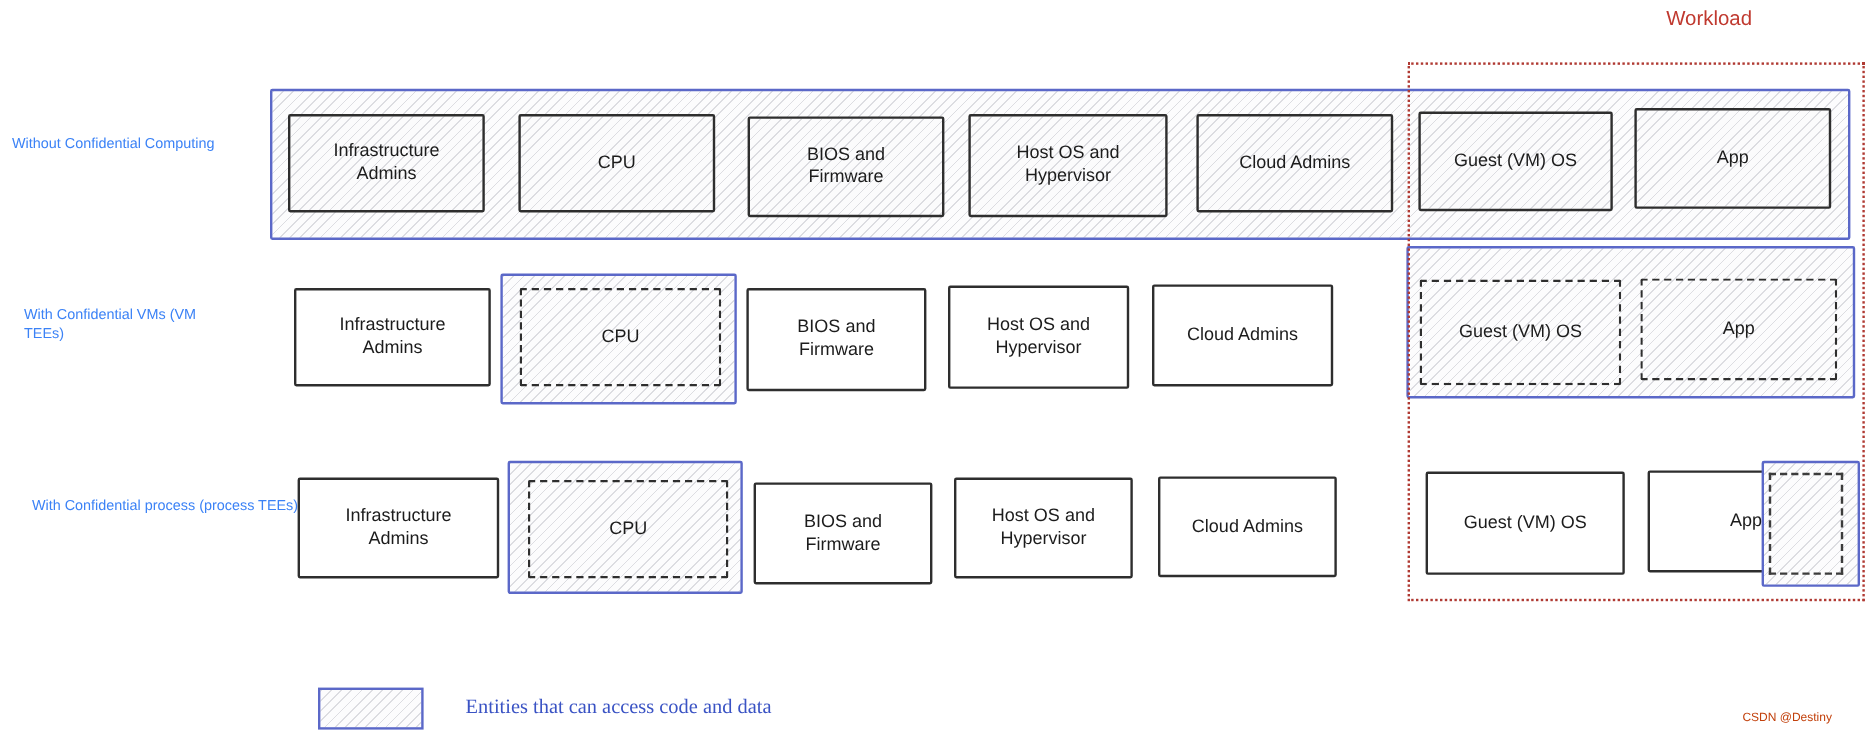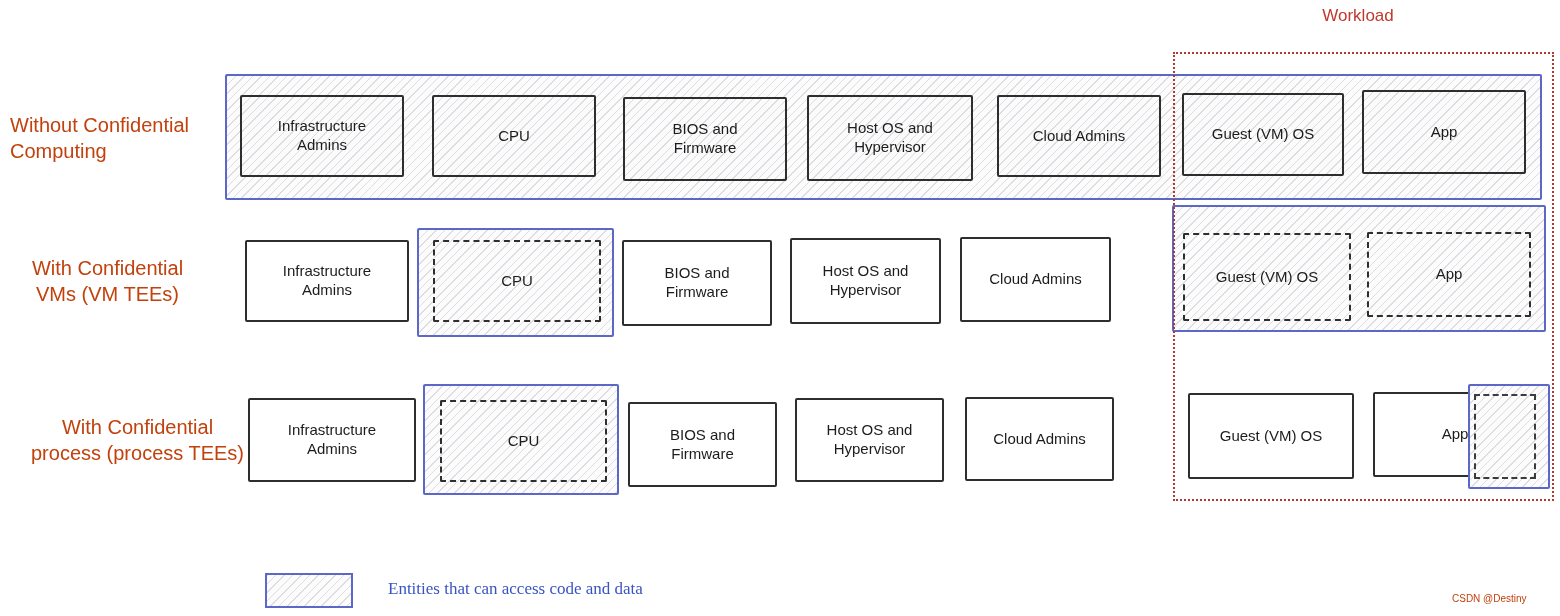--- a/index.html
+++ b/index.html
@@ -27,40 +27,40 @@
     position:absolute;display:flex;align-items:center;justify-content:center;
     text-align:center;border:2px solid var(--box-border);border-radius:2px;
     font-size:15px;line-height:1.25;background:#ffffff;z-index:2;
   }
   .box>span{max-width:122px;}
   .box.filled{background-color:#fbfbfc;
     background-image:repeating-linear-gradient(135deg,
       rgba(120,122,138,.24) 0px, rgba(120,122,138,.24) 1px,
       transparent 1px, transparent 6px);}
   .box.dashedb{border-style:dashed;background:transparent;}
-  .row-label{position:absolute;font-size:20px;line-height:1.3;color:#c2410c;z-index:2;}
+  .row-label{position:absolute;font-size:12px;line-height:1.3;color:#3b82f6;z-index:2;}
   .red-dotted{position:absolute;border:2px dotted var(--red-dots);z-index:3;}
   .workload{position:absolute;color:var(--red);font-size:17px;text-align:center;z-index:3;}
   .overlay-frame{
     position:absolute;border:2px solid var(--blue);border-radius:2px;z-index:4;
   }
   .overlay-frame .enclave{
     position:absolute;left:4px;right:12px;top:8px;bottom:8px;
     border:2px dashed #3c3c3c;
   }
   .legend-swatch{position:absolute;border:2px solid var(--blue);z-index:2;}
   .legend-text{position:absolute;color:var(--blue-text);font-size:17px;z-index:2;font-family:Liberation Serif, serif;}
   .watermark{position:absolute;color:#c2410c;font-size:10px;z-index:2;}
 </style>
 </head>
 <body>
 
 <div class="canvas">
 
-  <div class="workload" style="left:1316px;top:6px;width:84px;">Workload</div>
+  <div class="workload" style="left:1376px;top:6px;width:84px;text-align:right;">Workload</div>
   <div class="red-dotted" style="left:1173px;top:52px;width:377px;height:445px;"></div>
 
   <div class="row-label" style="left:10px;top:112px;width:190px;">Without Confidential Computing</div>
   <div class="access-frame hatch" style="left:225px;top:74px;width:1313px;height:122px;"></div>
   <div class="box filled" style="left:240px;top:95px;width:160px;height:78px;">
       <span>Infrastructure Admins</span>
     </div>
   <div class="box filled" style="left:432px;top:95px;width:160px;height:78px;">
       <span>CPU</span>
     </div>
@@ -73,21 +73,21 @@
   <div class="box filled" style="left:997px;top:95px;width:160px;height:78px;">
       <span>Cloud Admins</span>
     </div>
   <div class="box filled" style="left:1182px;top:93px;width:158px;height:79px;">
       <span>Guest (VM) OS</span>
     </div>
   <div class="box filled" style="left:1362px;top:90px;width:160px;height:80px;">
       <span>App</span>
     </div>
 
-  <div class="row-label" style="left:20px;top:255px;width:175px;text-align:center;">With Confidential VMs (VM TEEs)</div>
+  <div class="row-label" style="left:20px;top:255px;width:175px;">With Confidential VMs (VM TEEs)</div>
   <div class="box" style="left:245px;top:240px;width:160px;height:78px;">
       <span>Infrastructure Admins</span>
     </div>
   <div class="access-frame hatch" style="left:417px;top:228px;width:193px;height:105px;"></div>
   <div class="box dashedb" style="left:433px;top:240px;width:164px;height:78px;">
       <span>CPU</span>
     </div>
   <div class="box" style="left:622px;top:240px;width:146px;height:82px;">
       <span>BIOS and Firmware</span>
     </div>

